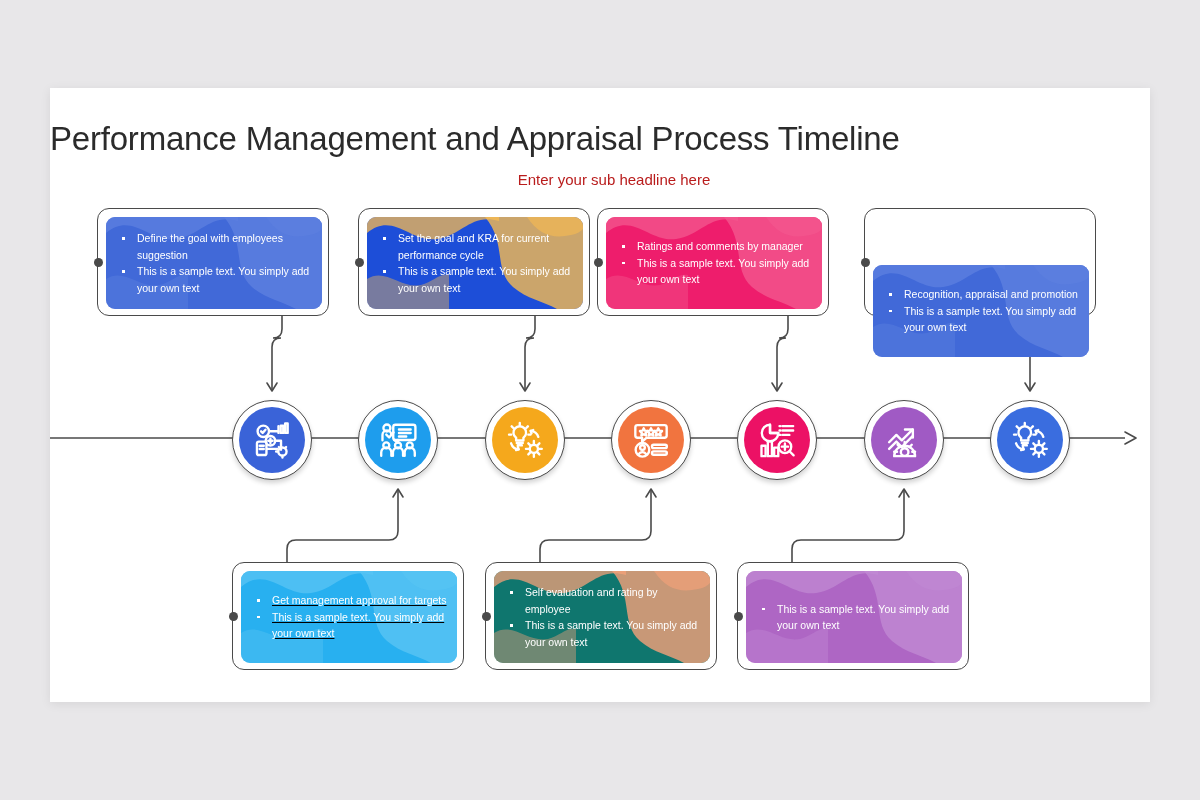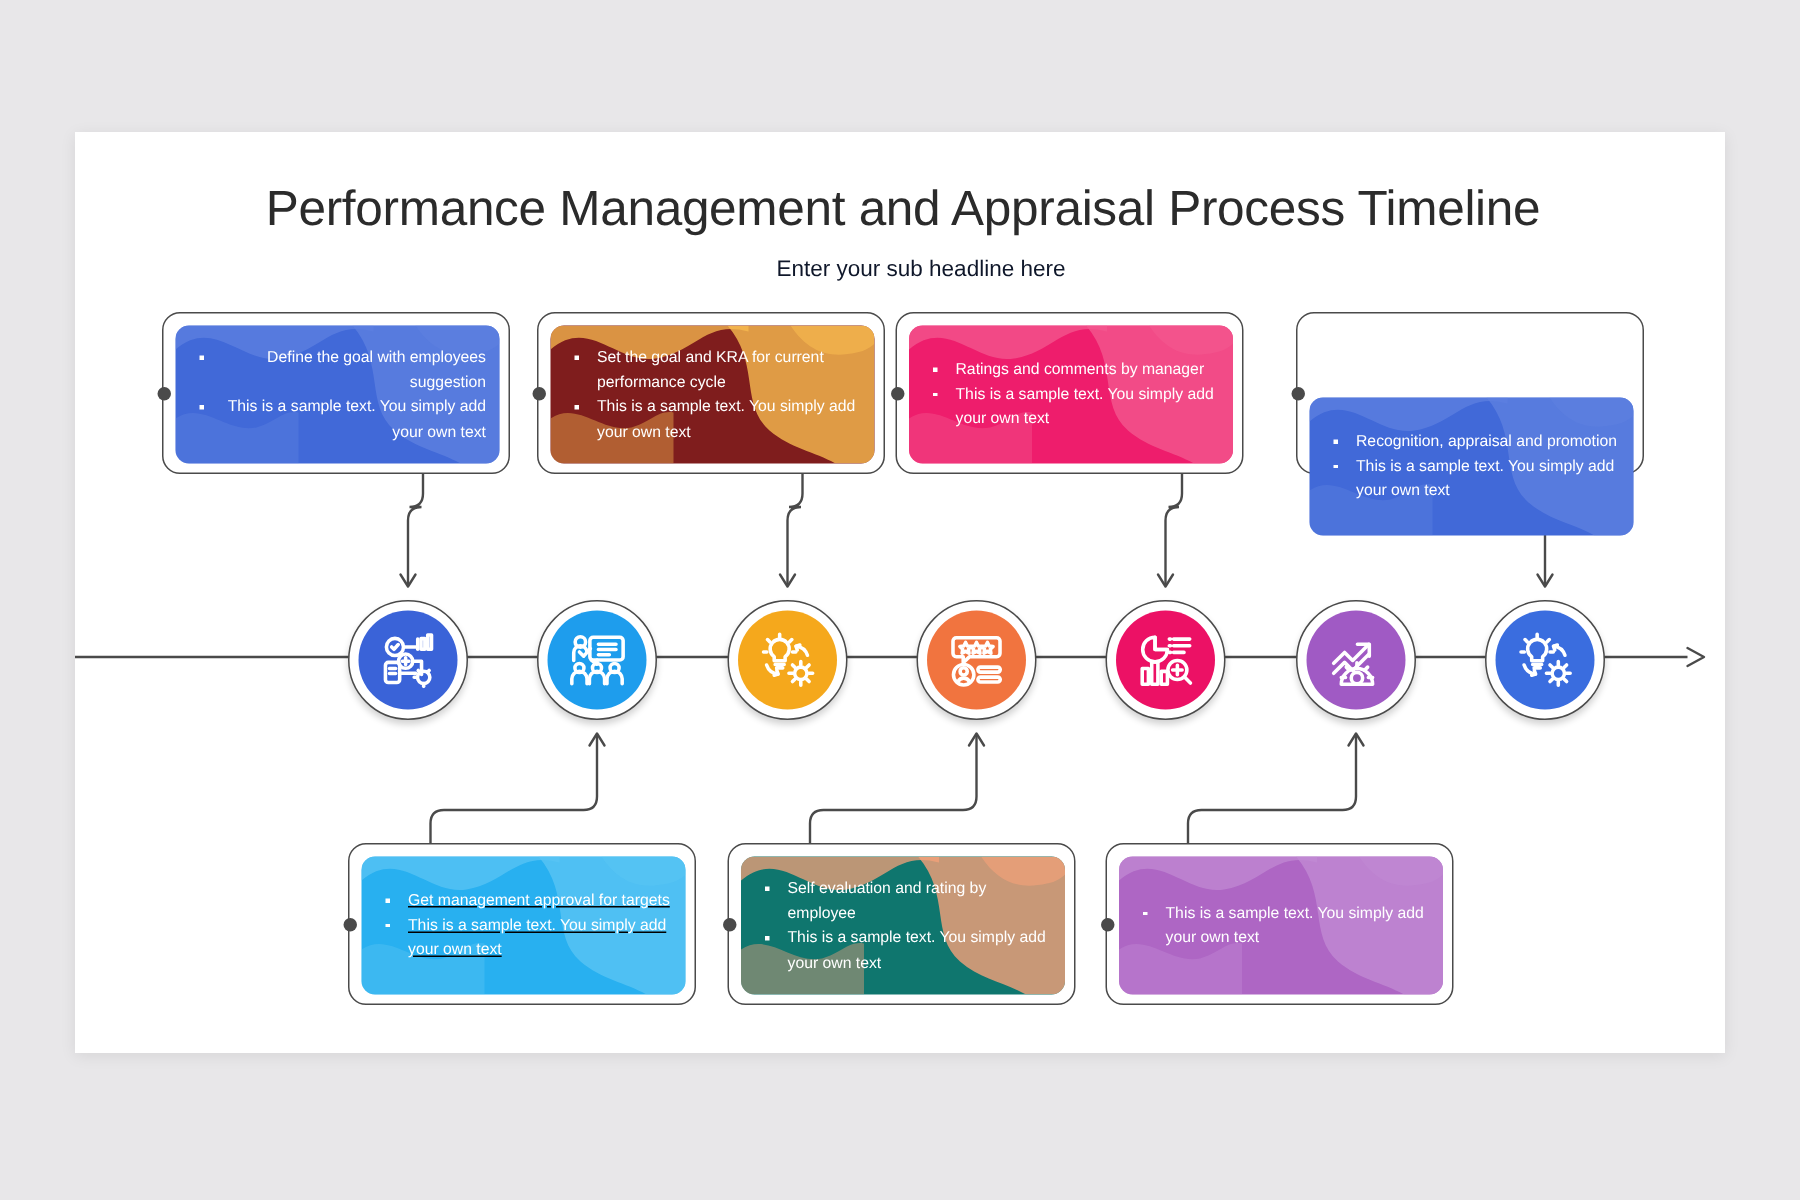--- a/index.html
+++ b/index.html
@@ -21,36 +21,35 @@
     background: #ffffff;
     box-shadow: 0 2px 10px rgba(0,0,0,0.08);
   }
 
   
   #title {
     position: absolute;
     left: 0;
     top: 32px;
     width: 1104px;
-    text-align: center;
     font-size: 33px;
     font-weight: 400;
     color: #2b2b2b;
     letter-spacing: -0.2px;
     white-space: nowrap;
   }
   #subtitle {
     position: absolute;
     left: 0;
     top: 83px;
     width: 1128px;
     text-align: center;
     font-size: 15px;
     font-weight: 400;
-    color: #0f172a;
+    color: #b91c1c;
   }
 
   
   #spine {
     position: absolute;
     left: 0;
     top: 340px;
     width: 1100px;
     height: 20px;
   }
@@ -338,40 +337,40 @@
       <path d="M6.4 18.4l1.6-.5-.5-1.6"></path>
       <circle cx="17.6" cy="17.6" r="2.6"></circle>
       <path d="M17.6 12.6v1.6M17.6 21v1.6M12.6 17.6h1.6M21 17.6h1.6
                M14.1 14.1l1.1 1.1M21.1 21.1l-1.1-1.1M21.1 14.1l-1.1 1.1M14.1 21.1l1.1-1.1"></path>
     </g>
           </svg>
         </div>
       </div>
     </div>
   <div id="top-cards-layer">
-      <div class="frame" style="left: 58px; top: 120px; text-align: right;">
+      <div class="frame" style="left: 47px; top: 120px;">
         <div class="dot"></div>
         <div class="card" style="background: rgb(65, 105, 216);">
           <div class="waves">
             <svg viewBox="0 0 216 92" preserveAspectRatio="none">
     <path d="M0 16 C 26 -6, 44 26, 70 22 C 96 18, 104 -4, 132 4 L132 0 L0 0 Z" fill="#5d80e0" opacity="0.75"></path>
     <path d="M118 0 C 140 26, 126 52, 146 70 C 160 82, 176 84, 190 92 L216 92 L216 0 Z" fill="#5d80e0" opacity="0.8"></path>
     <path d="M160 0 C 172 18, 186 22, 204 18 C 210 17, 214 14, 216 12 L216 0 Z" fill="#5d80e0" opacity="0.6"></path>
     <path d="M0 62 C 18 50, 34 72, 54 68 C 66 65, 72 56, 82 58 L82 92 L0 92 Z" fill="#5d80e0" opacity="0.42"></path>
   </svg>
           </div>
           <ul>
             <li>Define the goal with employees suggestion</li>
             <li>This is a sample text. You simply add your own text</li>
           </ul>
         </div>
       </div>
       <div class="frame" style="left: 308px; top: 120px;">
         <div class="dot"></div>
-        <div class="card" style="background: #7f1d1d;">
+        <div class="card" style="background: #1d4ed8;">
           <div class="waves">
             <svg viewBox="0 0 216 92" preserveAspectRatio="none">
     <path d="M0 16 C 26 -6, 44 26, 70 22 C 96 18, 104 -4, 132 4 L132 0 L0 0 Z" fill="#f8bb50" opacity="0.75"></path>
     <path d="M118 0 C 140 26, 126 52, 146 70 C 160 82, 176 84, 190 92 L216 92 L216 0 Z" fill="#f8bb50" opacity="0.8"></path>
     <path d="M160 0 C 172 18, 186 22, 204 18 C 210 17, 214 14, 216 12 L216 0 Z" fill="#f8bb50" opacity="0.6"></path>
     <path d="M0 62 C 18 50, 34 72, 54 68 C 66 65, 72 56, 82 58 L82 92 L0 92 Z" fill="#f8bb50" opacity="0.42"></path>
   </svg>
           </div>
           <ul>
             <li>Set the goal and KRA for current performance cycle</li>

